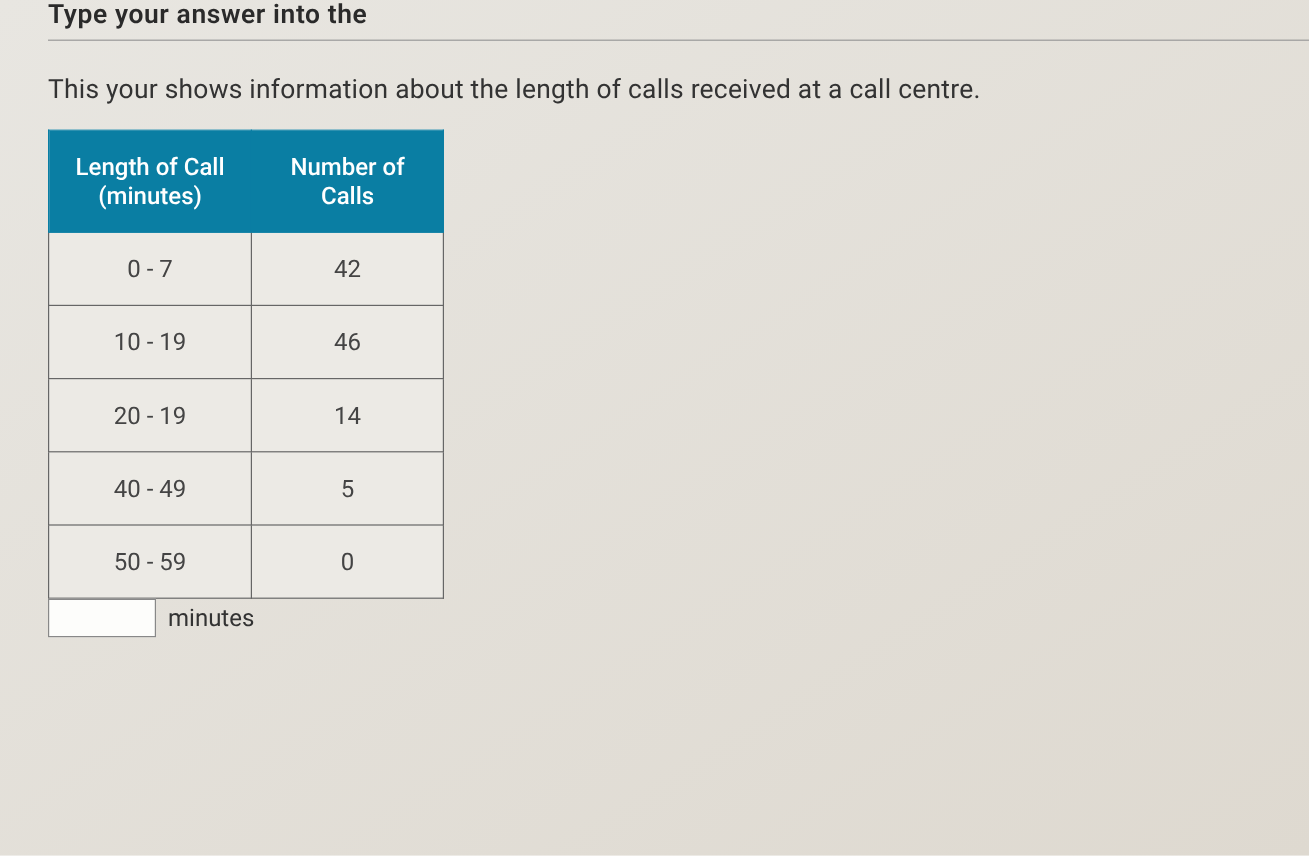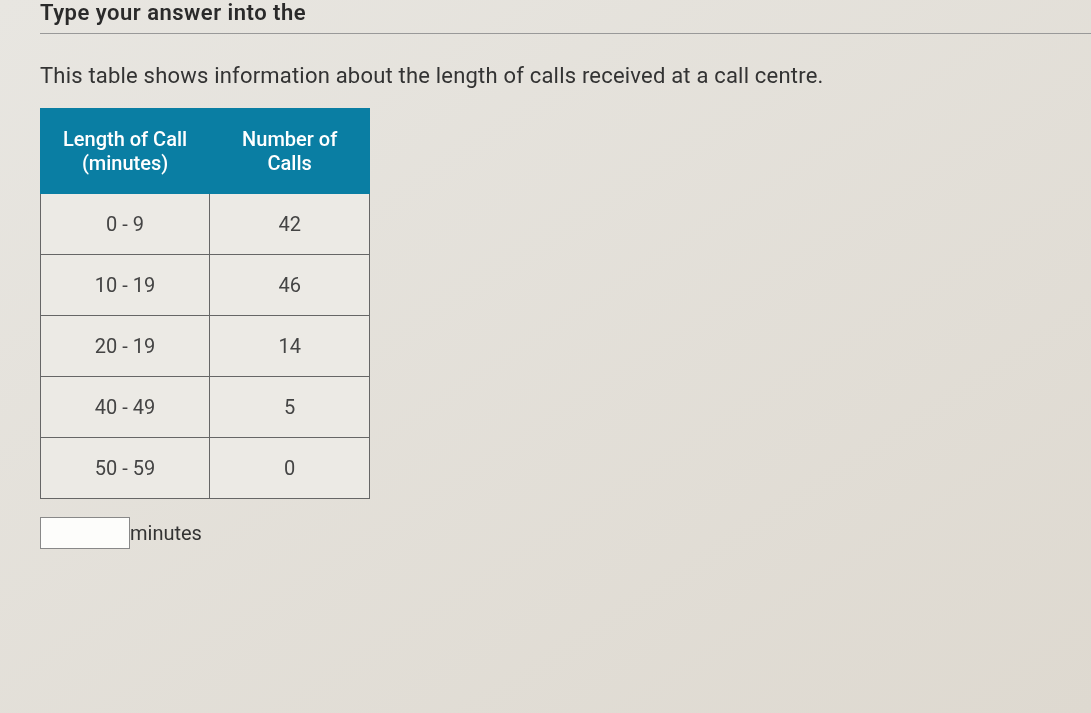--- a/index.html
+++ b/index.html
@@ -57,23 +57,23 @@
   background: #eceae5;
   width: 160px;
 }
 .calc-line {
   margin-top: 22px;
   font-size: 21px;
   color: #333;
 }
 .calc-line .bold { font-weight: 700; }
 .answer-row {
-  margin-top: 18px;
   display: flex;
   align-items: center;
+  gap: 10px;
 }
 .answer-input {
   width: 90px;
   height: 32px;
   border: 1.5px solid #888;
   background: #fdfdfb;
   font-size: 18px;
   padding: 2px 6px;
 }
 .unit-label {
@@ -83,35 +83,35 @@
 </style>
 </head>
 <body>
 
 <div class="page-wrap">
 
   <div class="top-instruction-bar">
     <span class="top-instruction">Type your answer into the</span>
   </div>
 
-  <p class="prompt-text">This table shows information about the length of calls received at a call centre.</p>
+  <p class="prompt-text">This your shows information about the length of calls received at a call centre.</p>
 
   <table class="data-table">
     <thead>
       <tr>
         <th>
           <span class="line1">Length of Call</span>
           <span class="line2">(minutes)</span>
         </th>
         <th>Number of Calls</th>
       </tr>
     </thead>
     <tbody>
       <tr>
-        <td>0 - 9</td>
+        <td>0 - 7</td>
         <td>42</td>
       </tr>
       <tr>
         <td>10 - 19</td>
         <td>46</td>
       </tr>
       <tr>
         <td>20 - 19</td>
         <td>14</td>
       </tr>

